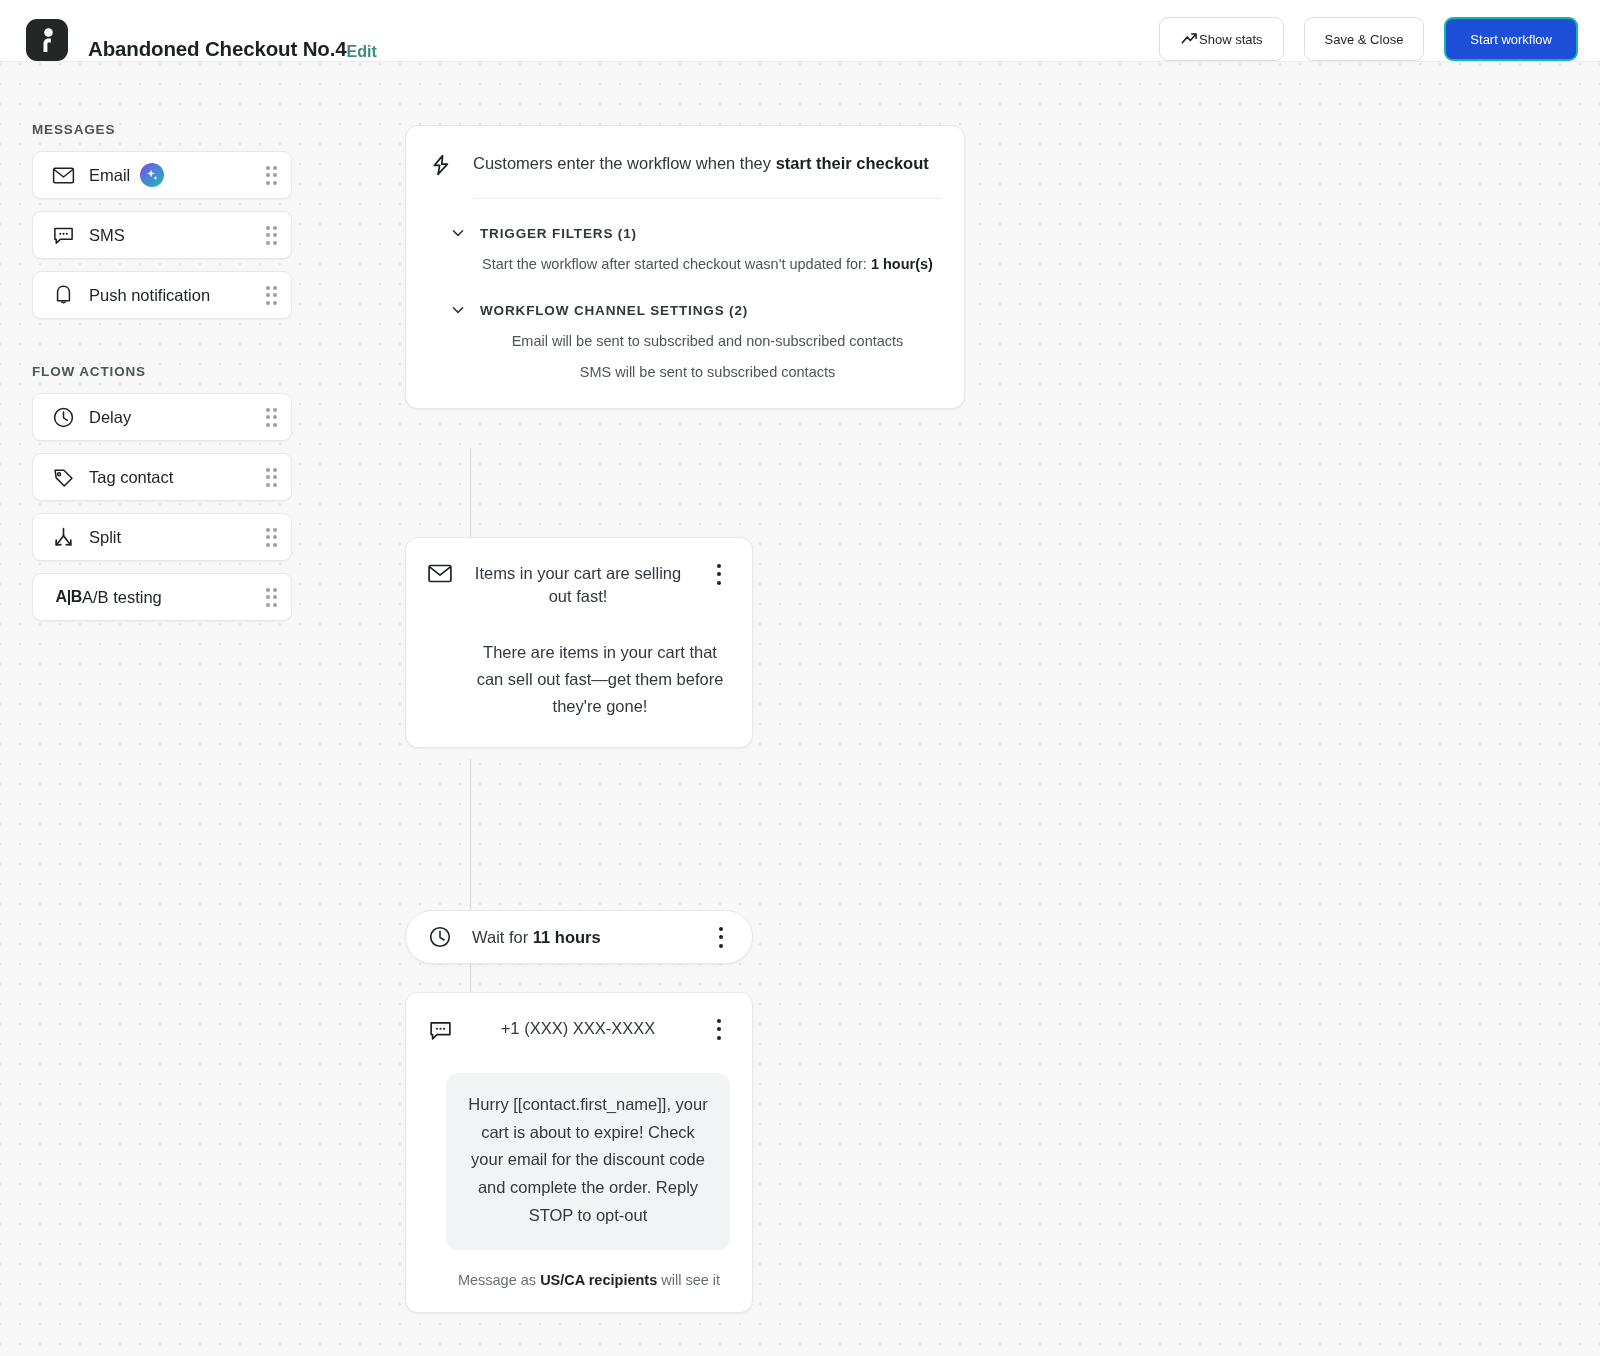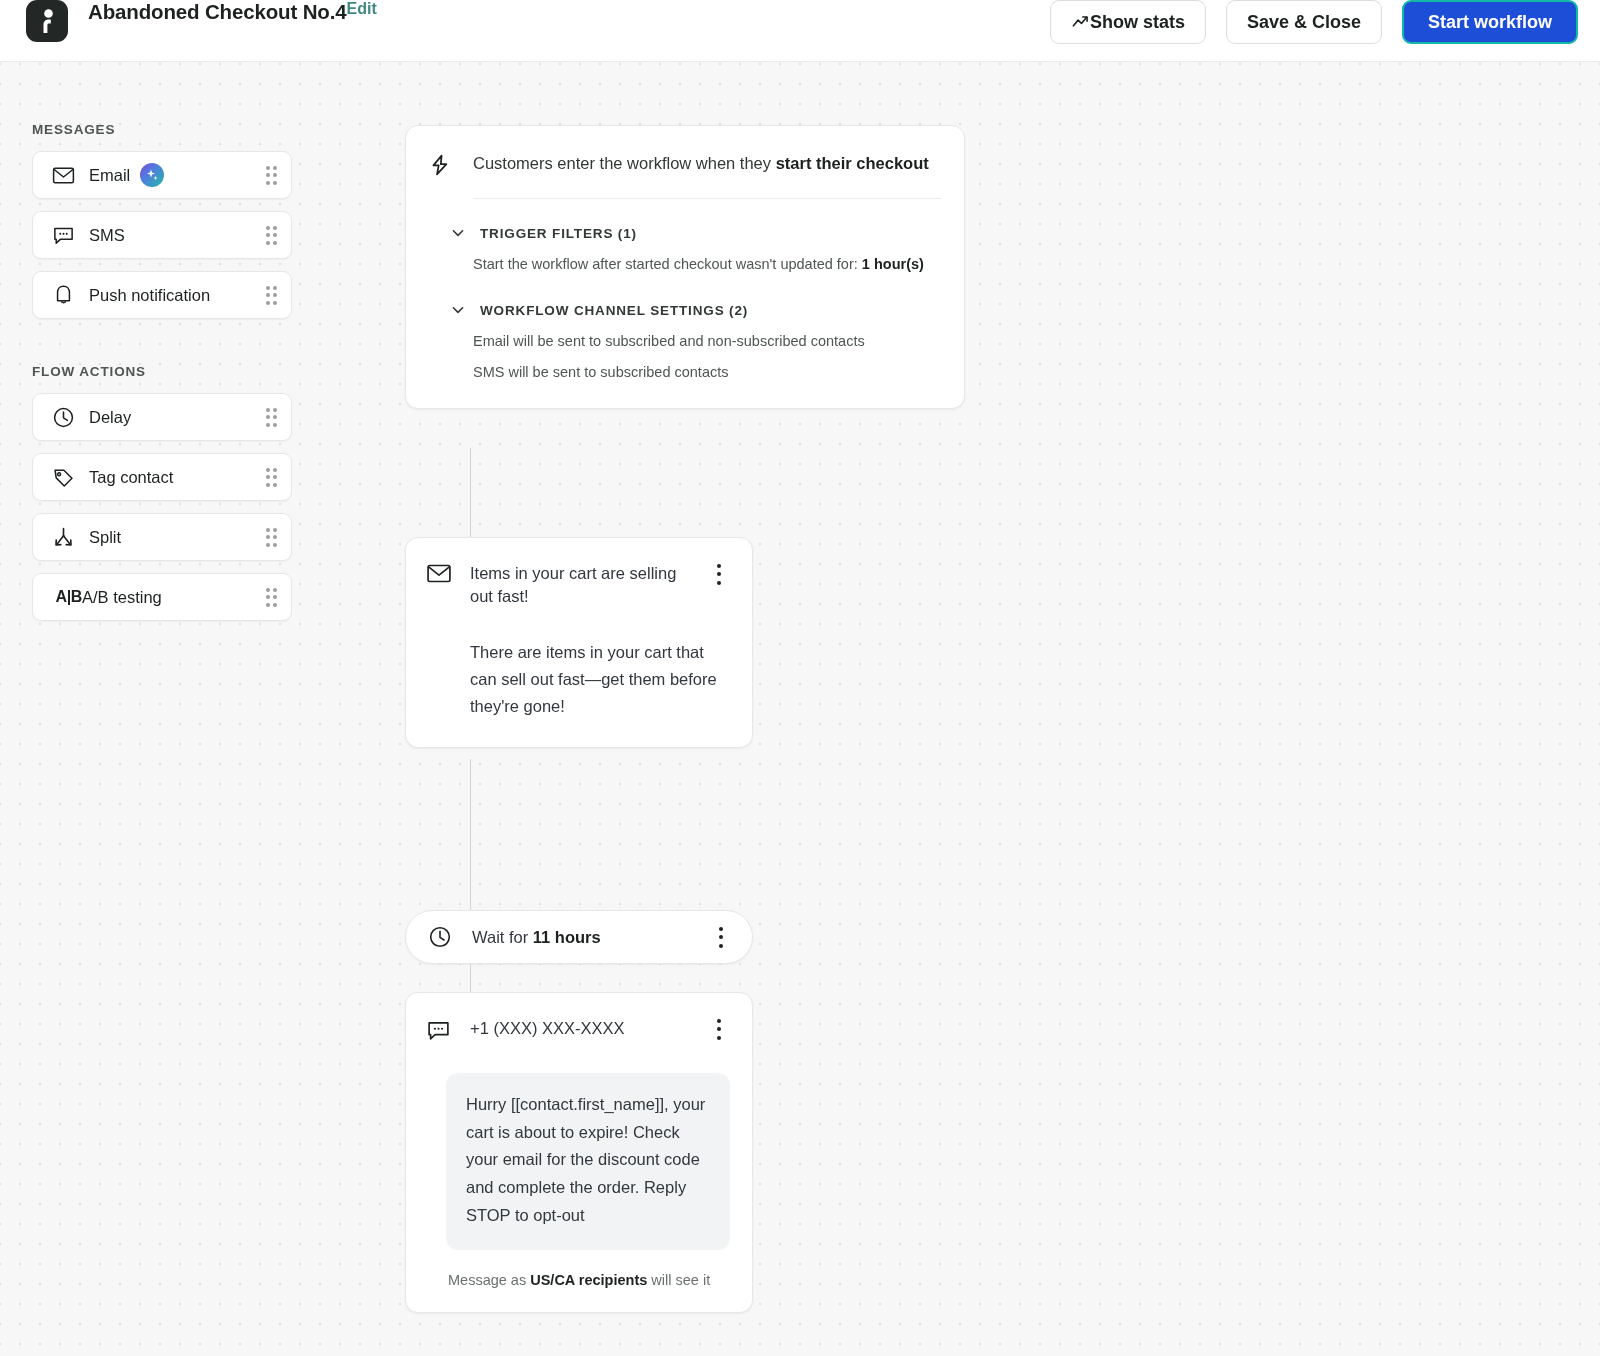--- a/index.html
+++ b/index.html
@@ -14,21 +14,21 @@
 
   
   .topbar {
     position: absolute;
     top: 0; left: 0;
     width: 1600px;
     height: 62px;
     background: #ffffff;
     border-bottom: 1px solid #ececec;
     display: flex;
-    align-items: flex-start;
+    align-items: flex-end;
     padding: 0 22px 0 26px;
     z-index: 50;
   }
   .brand-logo {
     width: 42px; height: 42px;
     border-radius: 11px;
     background: #232826;
     display: flex; align-items: center; justify-content: center;
     flex: 0 0 auto;
   }
@@ -45,22 +45,22 @@
     font-weight: 600;
     color: #3f8a80;
     cursor: pointer;
     white-space: nowrap;
   }
   .topbar-spacer { flex: 1 1 auto; }
 
   .btn {
     height: 44px;
     border-radius: 9px;
-    font-size: 18px;
-    font-weight: 700;
+    font-size: 13px;
+    font-weight: 400;
     display: inline-flex;
     align-items: center;
     justify-content: center;
     cursor: pointer;
     white-space: nowrap;
     padding: 0 20px;
   }
   .btn-ghost {
     background: #ffffff;
     border: 1px solid #dcdedd;
@@ -149,21 +149,21 @@
     margin-left: auto;
     display: grid;
     grid-template-columns: 4px 4px;
     grid-template-rows: 4px 4px 4px;
     gap: 3.5px;
     cursor: grab;
   }
   .grip i { width: 4px; height: 4px; border-radius: 50%; background: #9aa09d; display: block; }
 
   
-  .flow { position: absolute; top: 0; left: 0; width: 100%; height: 100%; }
+  .flow { position: absolute; top: 0; left: 0; width: 100%; height: 100%; text-align: center; }
 
   .connector {
     position: absolute;
     width: 1px;
     background: #d4d6d5;
     left: 470px;
   }
 
   .card {
     position: absolute;

